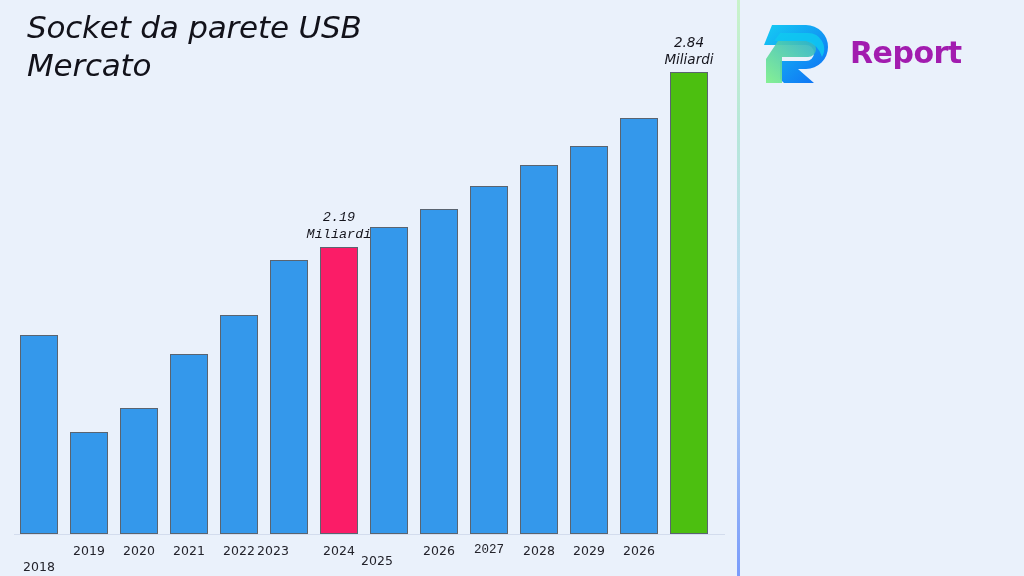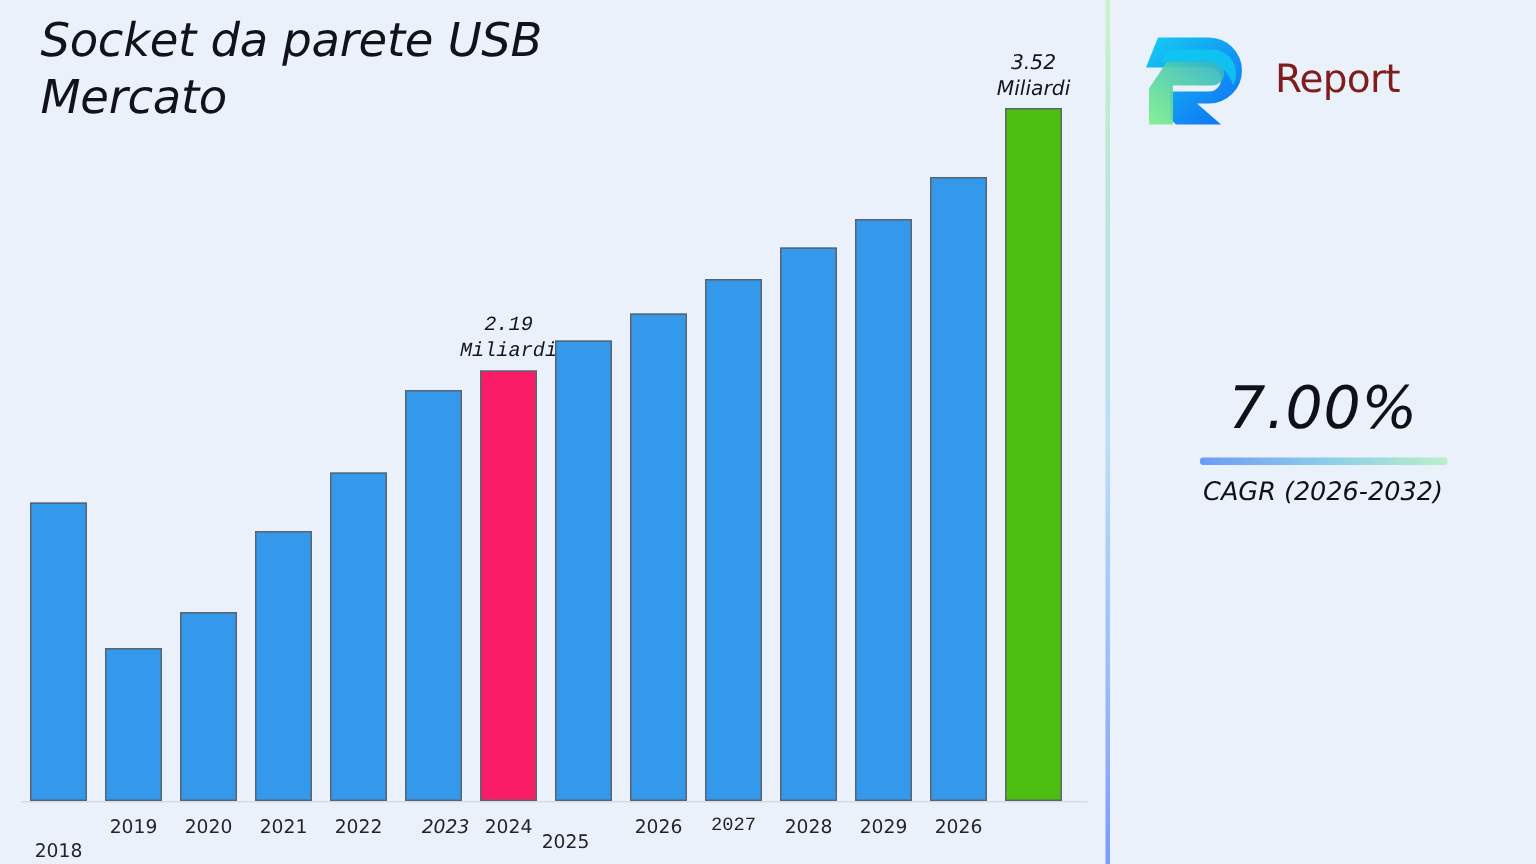--- a/index.html
+++ b/index.html
@@ -128,24 +128,24 @@
     top: 12px;
     width: 252px;
     height: 82px;
     display: flex;
     align-items: center;
   }
   #logo-mark { width: 82px; height: 72px; flex: 0 0 auto; }
   #logo-text {
     margin-left: 10px;
     font-family: "DejaVu Sans", "Liberation Sans", sans-serif;
-    font-weight: normal;
-    font-size: 26px;
+    font-weight: bold;
+    font-size: 30px;
     line-height: 34px;
-    color: #7f1d1d;
+    color: #a21caf;
     letter-spacing: -0.5px;
   }
 
   #cagr-block {
     position: absolute;
     left: 0;
     top: 250px;
     width: 284px;
     text-align: center;
   }
@@ -199,21 +199,21 @@
           <div class="bar" title="1.37 Miliardi" style="height: 180px;"></div>
         </div>
         <div class="tick-label" style="left: 164px;">2021</div>
         <div class="bar-slot" style="left: 214px;">
           <div class="bar" title="1.67 Miliardi" style="height: 219px;"></div>
         </div>
         <div class="tick-label" style="left: 214px;">2022</div>
         <div class="bar-slot" style="left: 264px;">
           <div class="bar" title="2.09 Miliardi" style="height: 274px;"></div>
         </div>
-        <div class="tick-label" style="left: 272px; font-style: italic;">2023</div>
+        <div class="tick-label" style="left: 248px;">2023</div>
         <div class="bar-slot" style="left: 314px;">
           <div class="bar-label" style="bottom: 291px; font-family: Liberation Mono, monospace;">2.19
 Miliardi</div>
           <div class="bar highlight-current" title="2.19 Miliardi" style="height: 287px;"></div>
         </div>
         <div class="tick-label" style="left: 314px;">2024</div>
         <div class="bar-slot" style="left: 364px;">
           <div class="bar" title="2.34 Miliardi" style="height: 307px;"></div>
         </div>
         <div class="tick-label" style="left: 352px; margin-top: 10px;">2025</div>
@@ -231,21 +231,21 @@
         <div class="tick-label" style="left: 514px;">2028</div>
         <div class="bar-slot" style="left: 564px;">
           <div class="bar" title="2.96 Miliardi" style="height: 388px;"></div>
         </div>
         <div class="tick-label" style="left: 564px;">2029</div>
         <div class="bar-slot" style="left: 614px;">
           <div class="bar" title="3.17 Miliardi" style="height: 416px;"></div>
         </div>
         <div class="tick-label" style="left: 614px;">2026</div>
         <div class="bar-slot" style="left: 664px;">
-          <div class="bar-label" style="bottom: 466px;">3.52
+          <div class="bar-label" style="bottom: 466px;">2.84
 Miliardi</div>
           <div class="bar highlight-forecast" title="3.52 Miliardi" style="height: 462px;"></div>
         </div>
         <div class="tick-label" style="left: 664px; margin-top: 40px;">2031</div>
       </div>
 
   </div>
 
   <div id="divider"></div>
 
@@ -267,21 +267,16 @@
           <path d="M14 8 H48 a22 22 0 0 1 0 44 H40 l16 14 H26 l-4 -4 V44 h26 a8 8 0 0 0 0 -16 H6 Z" fill="url(#gBlue)"></path>
           <path d="M20 24 H50 a8 8 0 0 1 0 16 H24 v26 H8 V42 Z" fill="url(#gGreen)" opacity="0.92"></path>
           <path d="M22 16 H50 a16 16 0 0 1 14 24 a22 22 0 0 0 -16 -16 H16 Z" fill="#0fc8f0" opacity="0.85"></path>
         </svg>
       </span>
       <span id="logo-text">
         <span>Report</span><br>
       </span>
     </div>
 
-    <div id="cagr-block">
-      <div id="cagr-value">7.00%</div>
-      <div id="cagr-rule"></div>
-      <div id="cagr-caption">CAGR (2026-2032)</div>
-    </div>
 
   </div>
 
 </div>
 
 </body></html>

